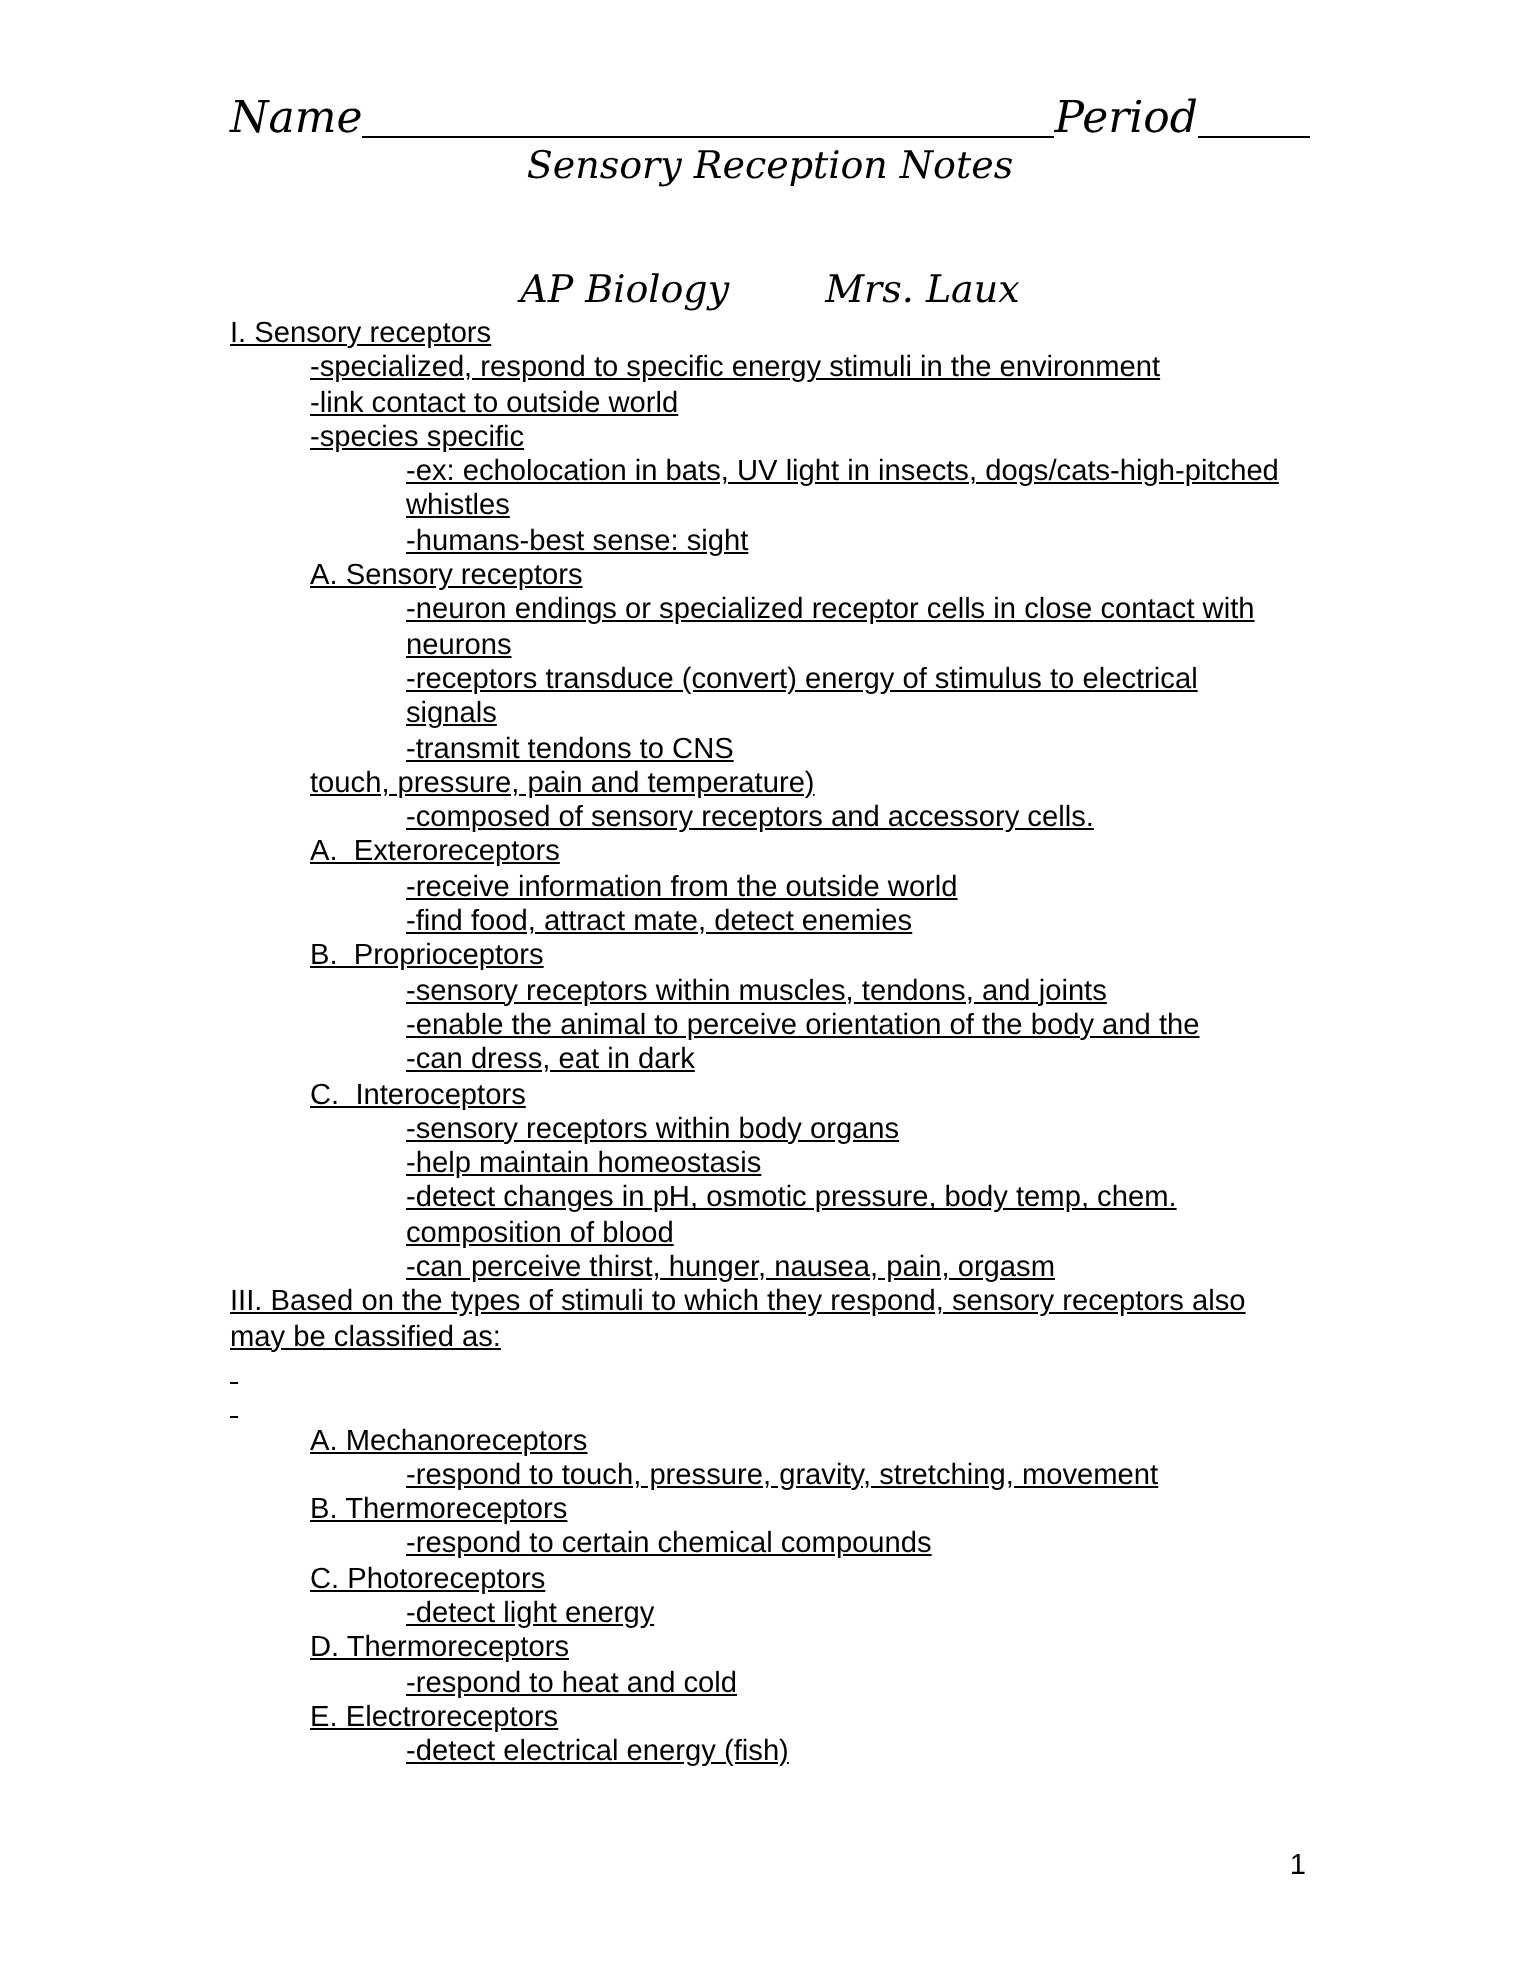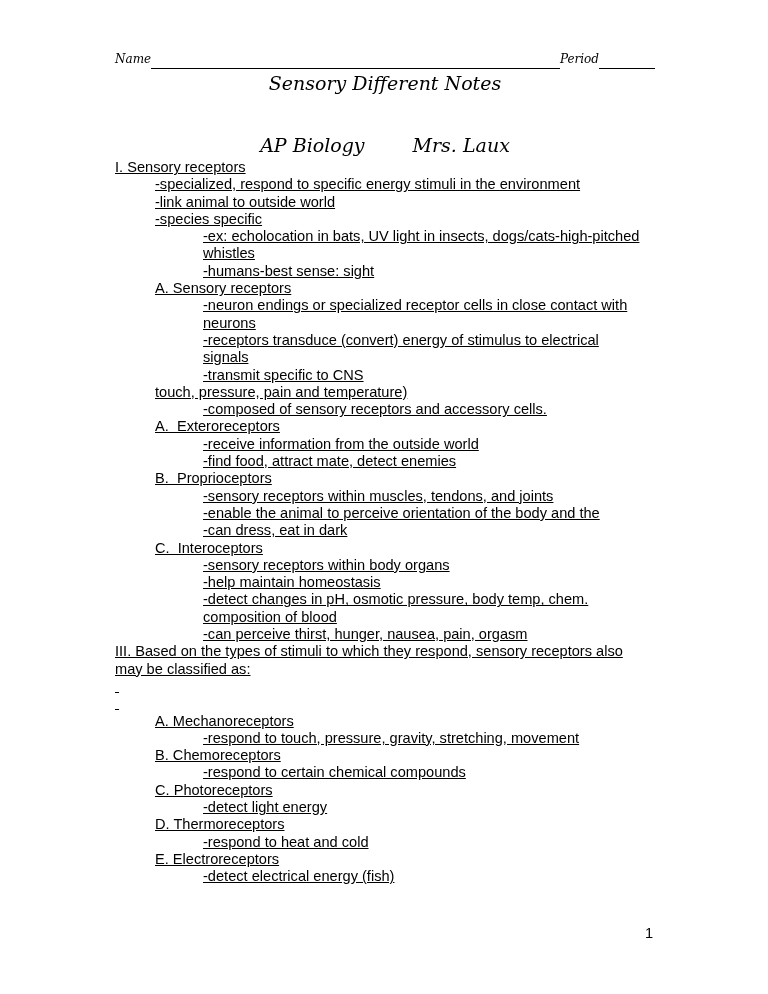--- a/index.html
+++ b/index.html
@@ -16,21 +16,21 @@
     overflow: hidden;
   }
   .cal {
     font-family: "DejaVu Serif", serif;
     font-style: italic;
   }
   .header-line {
     display: flex;
     align-items: flex-end;
     height: 21px;
-    font-size: 12px;
+    font-size: 22px;
   }
   .header-line .label {
     line-height: 19px;
     white-space: pre;
   }
   .blank-rule {
     border-bottom: 1.2px solid #000000;
     height: 19px;
   }
   .blank-rule.grow { flex: 1 1 auto; }
@@ -75,41 +75,41 @@
 
 <div class="page">
 
   <div class="header-line cal">
     <span class="label">Name</span>
     <span class="blank-rule grow"></span>
     <span class="label">Period</span>
     <span class="blank-rule short"></span>
   </div>
 
-  <div class="doc-title cal">Sensory Different Notes</div>
+  <div class="doc-title cal">Sensory Reception Notes</div>
 
   <div class="doc-subtitle cal">
     <span>AP Biology</span>
     <span>Mrs. Laux</span>
   </div>
 
   <div class="notes-body" id="notes-body">
       <div class="line indent-0">I. Sensory receptors</div>
       <div class="line indent-1">-specialized, respond to specific energy stimuli in the environment</div>
-      <div class="line indent-1">-link animal to outside world</div>
+      <div class="line indent-1">-link contact to outside world</div>
       <div class="line indent-1">-species specific</div>
       <div class="line indent-2">-ex: echolocation in bats, UV light in insects, dogs/cats-high-pitched</div>
       <div class="line indent-2">whistles</div>
       <div class="line indent-2">-humans-best sense: sight</div>
       <div class="line indent-1">A. Sensory receptors</div>
       <div class="line indent-2">-neuron endings or specialized receptor cells in close contact with</div>
       <div class="line indent-2">neurons</div>
       <div class="line indent-2">-receptors transduce (convert) energy of stimulus to electrical</div>
       <div class="line indent-2">signals</div>
-      <div class="line indent-2">-transmit specific to CNS</div>
+      <div class="line indent-2">-transmit tendons to CNS</div>
       <div class="line indent-1">touch, pressure, pain and temperature)</div>
       <div class="line indent-2">-composed of sensory receptors and accessory cells.</div>
       <div class="line indent-1">A.  Exteroreceptors</div>
       <div class="line indent-2">-receive information from the outside world</div>
       <div class="line indent-2">-find food, attract mate, detect enemies</div>
       <div class="line indent-1">B.  Proprioceptors</div>
       <div class="line indent-2">-sensory receptors within muscles, tendons, and joints</div>
       <div class="line indent-2">-enable the animal to perceive orientation of the body and the</div>
       <div class="line indent-2">-can dress, eat in dark</div>
       <div class="line indent-1">C.  Interoceptors</div>
@@ -117,21 +117,21 @@
       <div class="line indent-2">-help maintain homeostasis</div>
       <div class="line indent-2">-detect changes in pH, osmotic pressure, body temp, chem.</div>
       <div class="line indent-2">composition of blood</div>
       <div class="line indent-2">-can perceive thirst, hunger, nausea, pain, orgasm</div>
       <div class="line indent-0">III. Based on the types of stimuli to which they respond, sensory receptors also</div>
       <div class="line indent-0">may be classified as:</div>
       <div class="line indent-0">&nbsp;</div>
       <div class="line indent-0">&nbsp;</div>
       <div class="line indent-1">A. Mechanoreceptors</div>
       <div class="line indent-2">-respond to touch, pressure, gravity, stretching, movement</div>
-      <div class="line indent-1">B. Chemoreceptors</div>
+      <div class="line indent-1">B. Thermoreceptors</div>
       <div class="line indent-2">-respond to certain chemical compounds</div>
       <div class="line indent-1">C. Photoreceptors</div>
       <div class="line indent-2">-detect light energy</div>
       <div class="line indent-1">D. Thermoreceptors</div>
       <div class="line indent-2">-respond to heat and cold</div>
       <div class="line indent-1">E. Electroreceptors</div>
       <div class="line indent-2">-detect electrical energy (fish)</div>
     </div>
 
   <div class="page-number">1</div>

